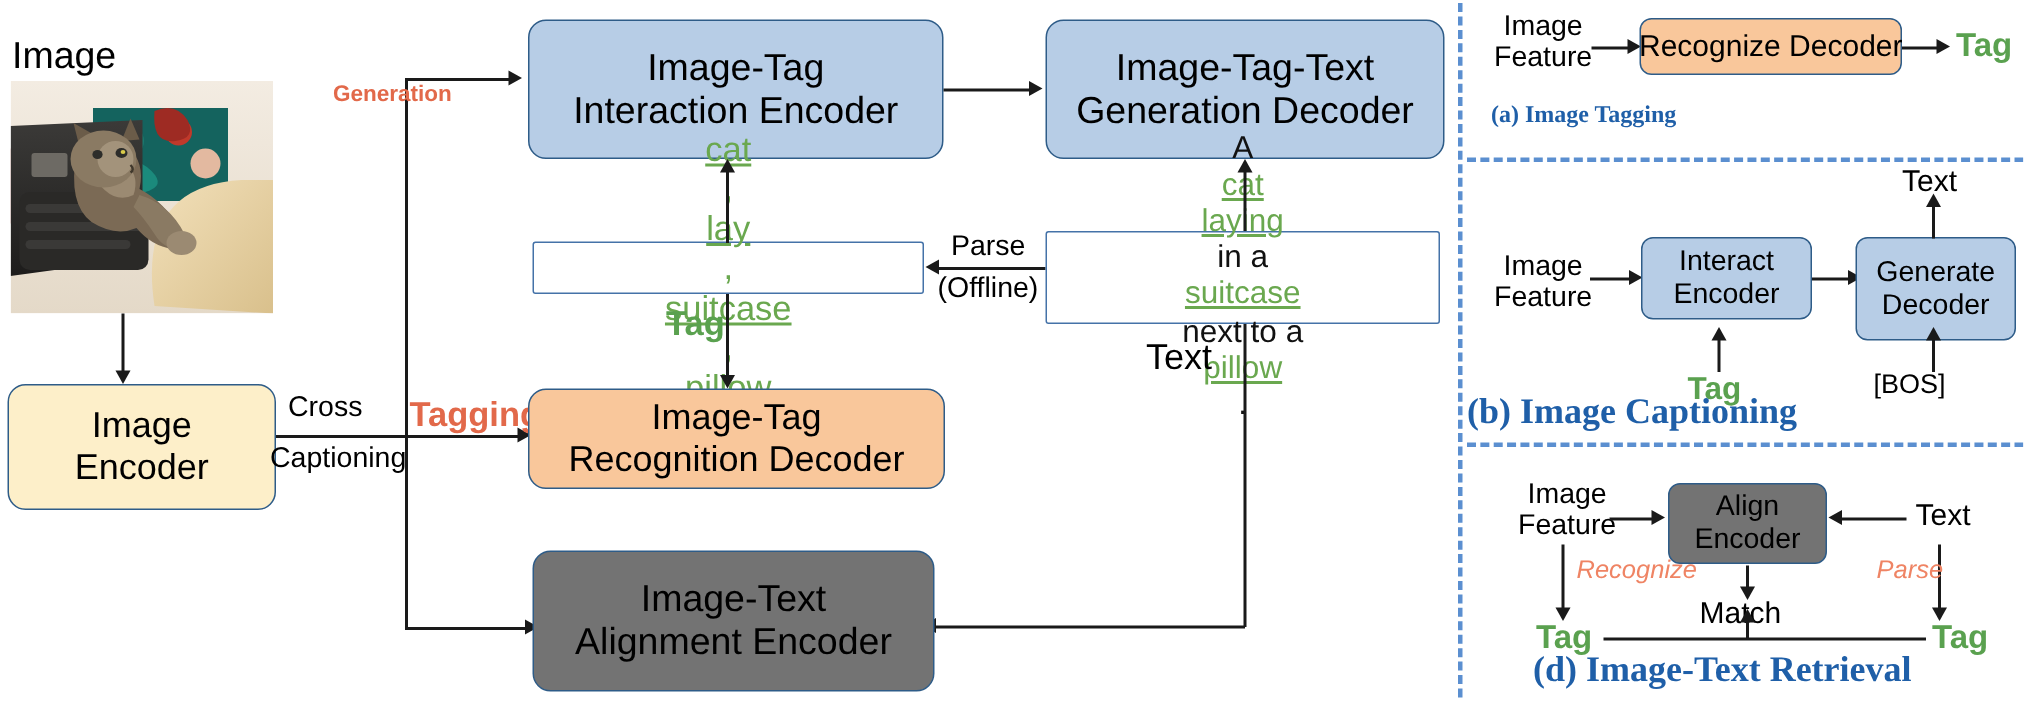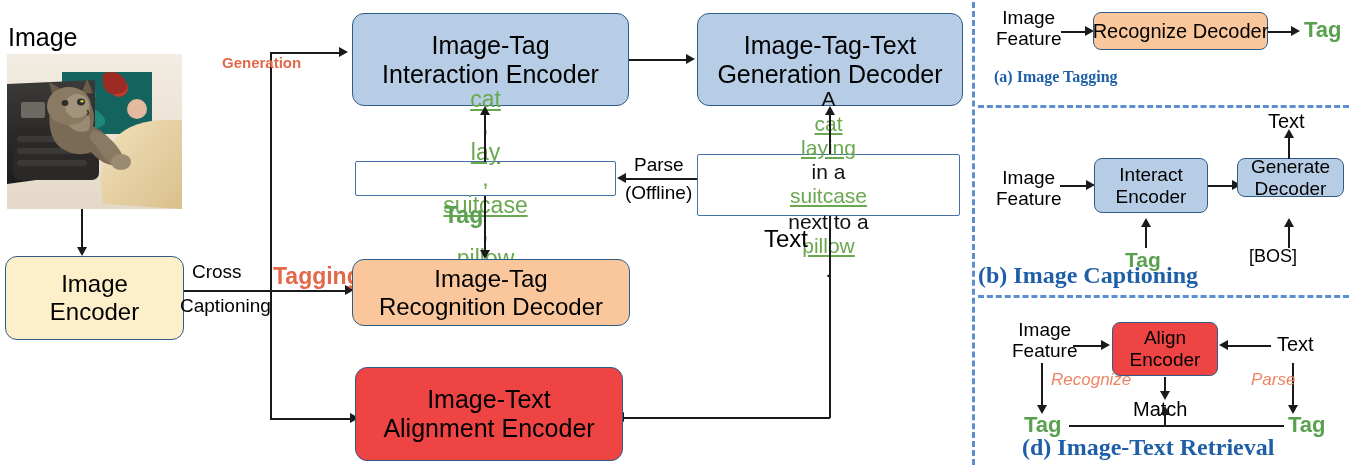--- a/index.html
+++ b/index.html
@@ -4,21 +4,21 @@
 <style>
   html,body{margin:0;padding:0;background:#ffffff;}
   body{font-family:"Liberation Sans", sans-serif;}
   #root{position:relative;width:1349px;height:467px;background:#fff;overflow:hidden;}
   .box{position:absolute;box-sizing:border-box;display:flex;flex-direction:column;
        align-items:center;justify-content:center;text-align:center;color:#000;
        border:1.5px solid #2e5c88;border-radius:12px;line-height:1.15;}
   .box span{display:block;white-space:nowrap;}
   .box.blue{background:#b7cde6;}
   .box.orange{background:#f9c79b;}
-  .box.lavender{background:#ef4444;}
+  .box.lavender{background:#737373;}
   .box.cream{background:#fdefc9;}
   .box.sq{border-radius:2px;border:1.2px solid #4472a8;background:#fff;}
 
   .lbl{position:absolute;white-space:nowrap;color:#000;line-height:1.1;}
   .lbl.center{text-align:center;}
   .orangetxt{color:#e2694a;font-weight:bold;}
   .greentxt{color:#5aa14f;font-weight:bold;}
   .bluetxt{color:#1f5fa8;font-weight:bold;font-family:"Liberation Serif",serif;}
   .salmon{color:#ef8464;font-style:italic;}
 
@@ -235,21 +235,21 @@
   <div class="ah r" style="left:1086px;top:180px;"></div>
 
   <div class="box blue" style="left:1094px;top:158px;width:114px;height:55px;font-size:19px;border-radius:8px;">
     <span>Interact</span>
     <span>Encoder</span>
   </div>
 
   <div class="ln hl" style="left:1208px;top:185px;width:28px;"></div>
   <div class="ah r" style="left:1232px;top:180px;"></div>
 
-  <div class="box blue" style="left:1237px;top:158px;width:107px;height:39px;font-size:19px;border-radius:8px;text-align:right;">
+  <div class="box blue" style="left:1237px;top:158px;width:107px;height:69px;font-size:19px;border-radius:8px;text-align:right;">
     <span>Generate</span>
     <span>Decoder</span>
   </div>
 
   <div class="ln vl" style="left:1145px;top:224px;height:24px;"></div>
   <div class="ah u" style="left:1141px;top:218px;"></div>
   <div class="lbl greentxt" style="left:1125px;top:248px;font-size:21px;">Tag</div>
 
   <div class="ln vl" style="left:1288px;top:224px;height:24px;"></div>
   <div class="ah u" style="left:1284px;top:218px;"></div>

